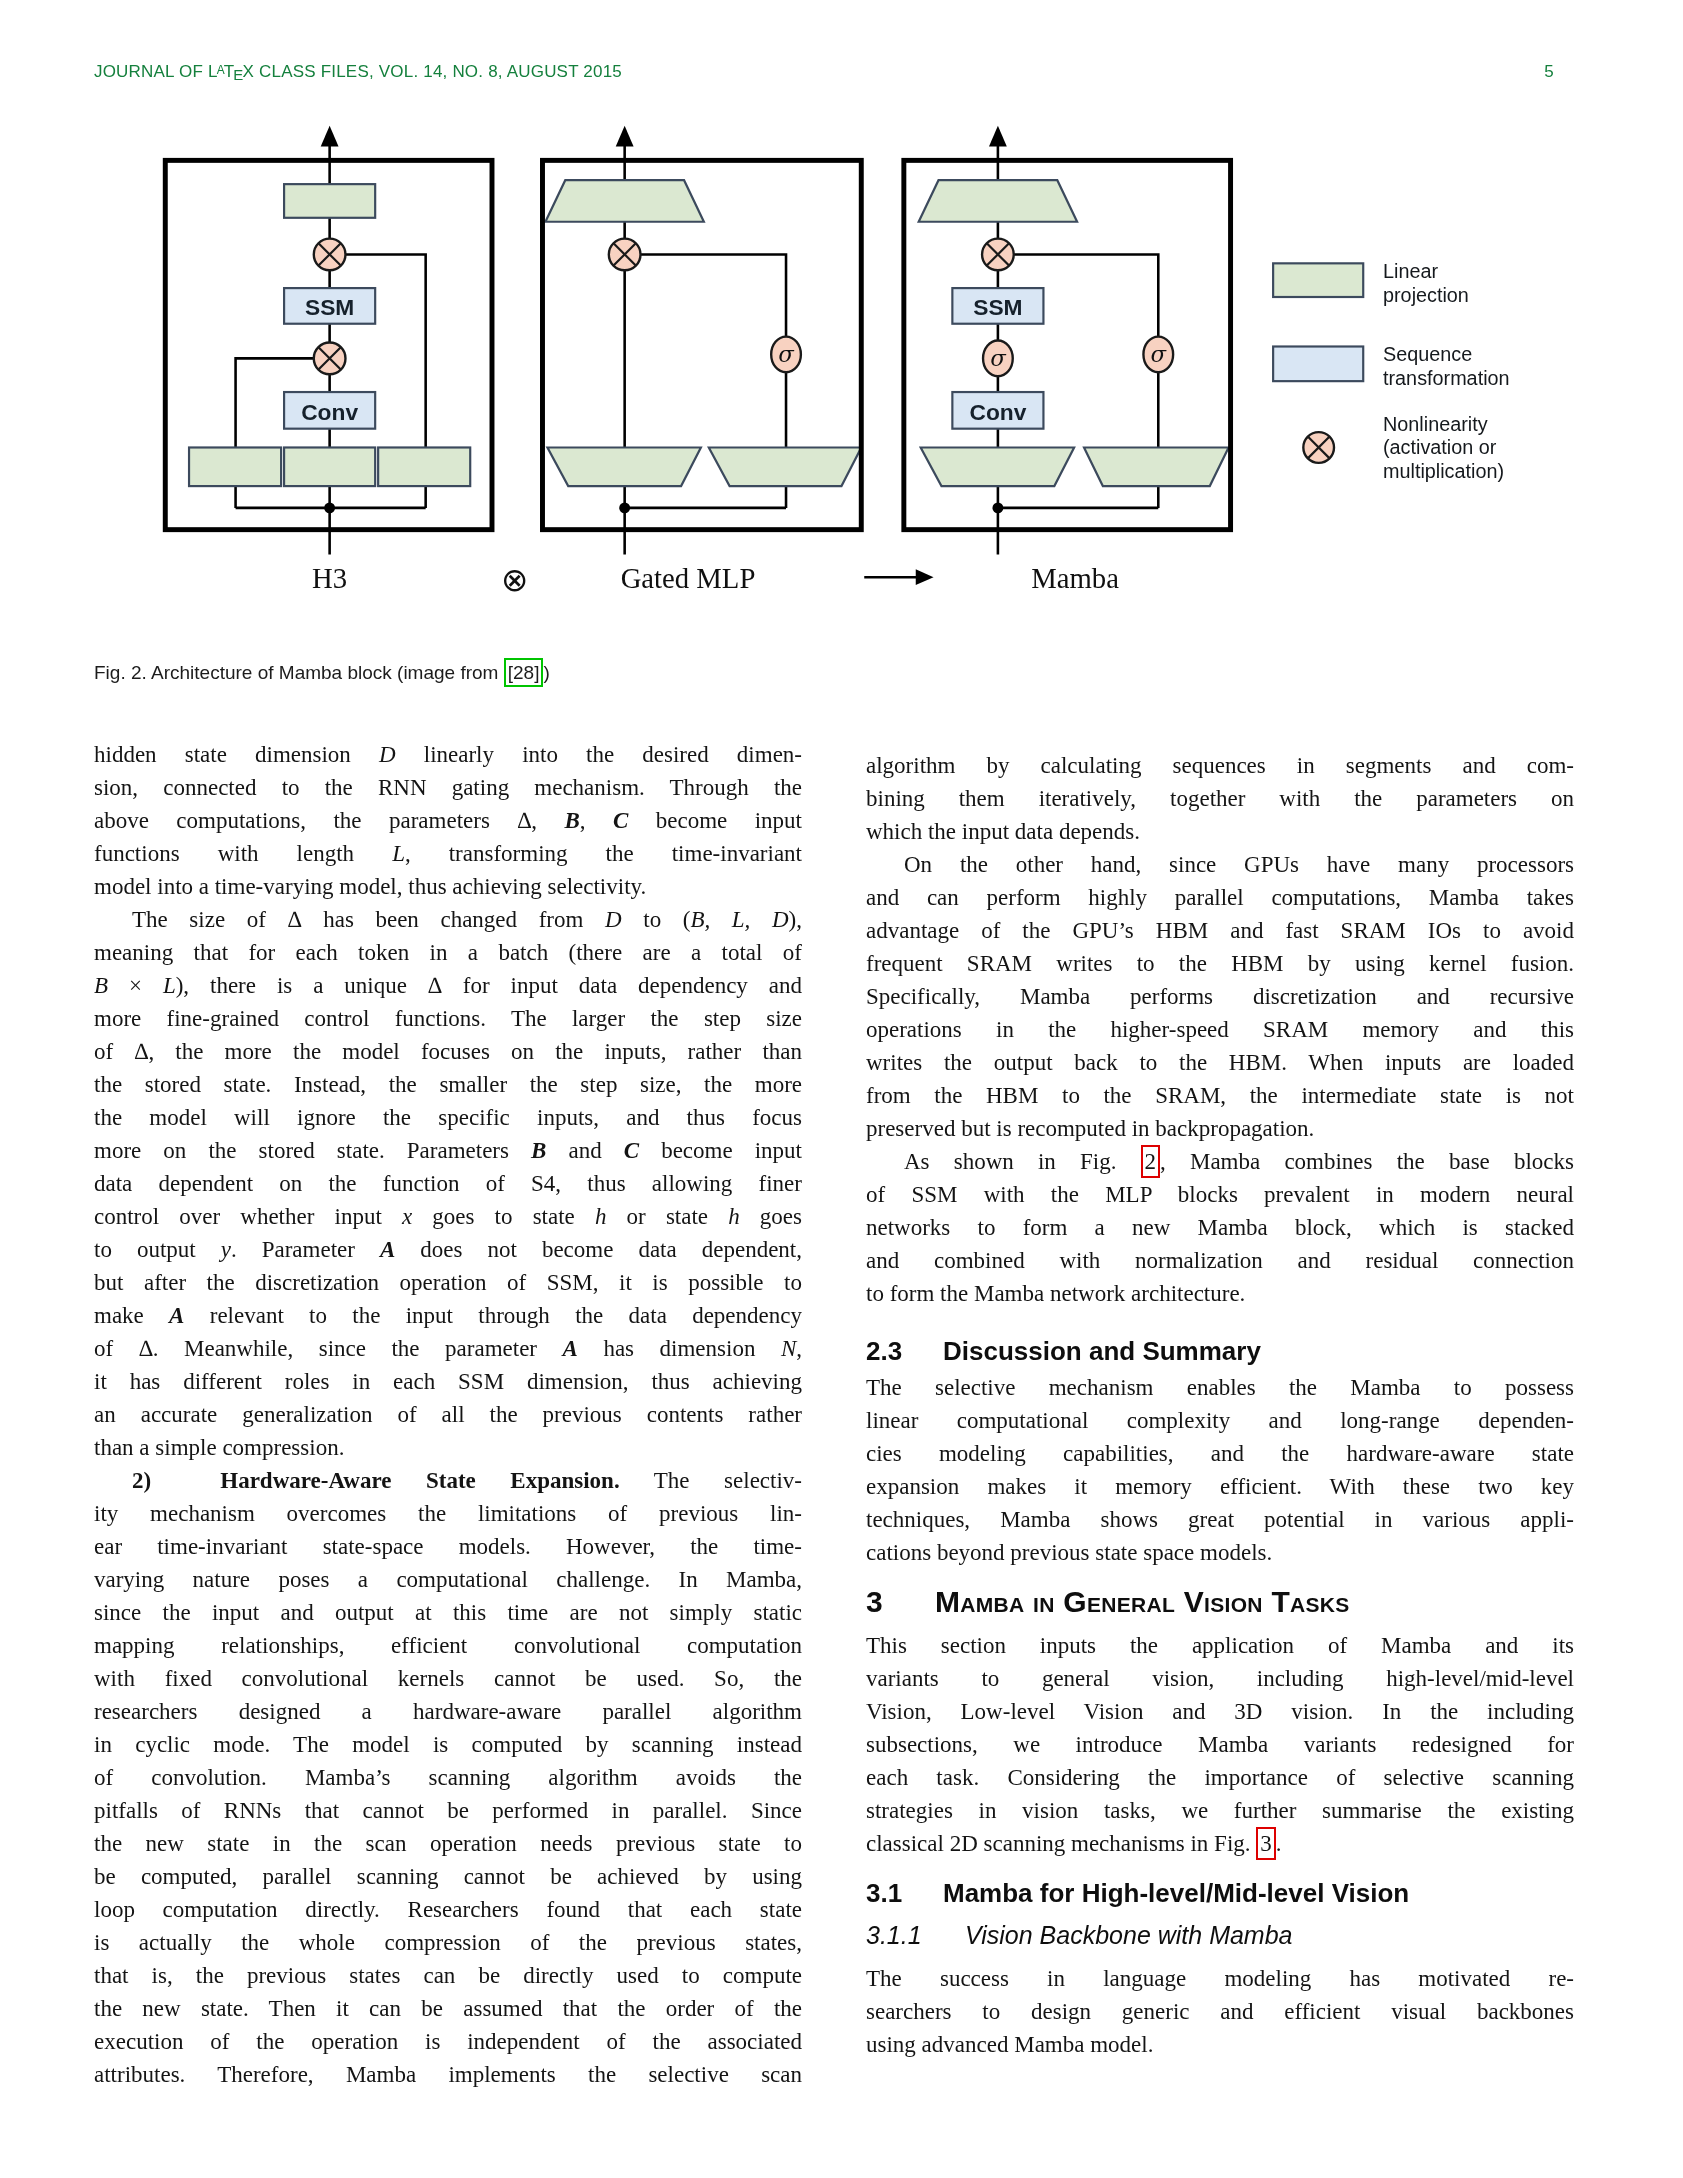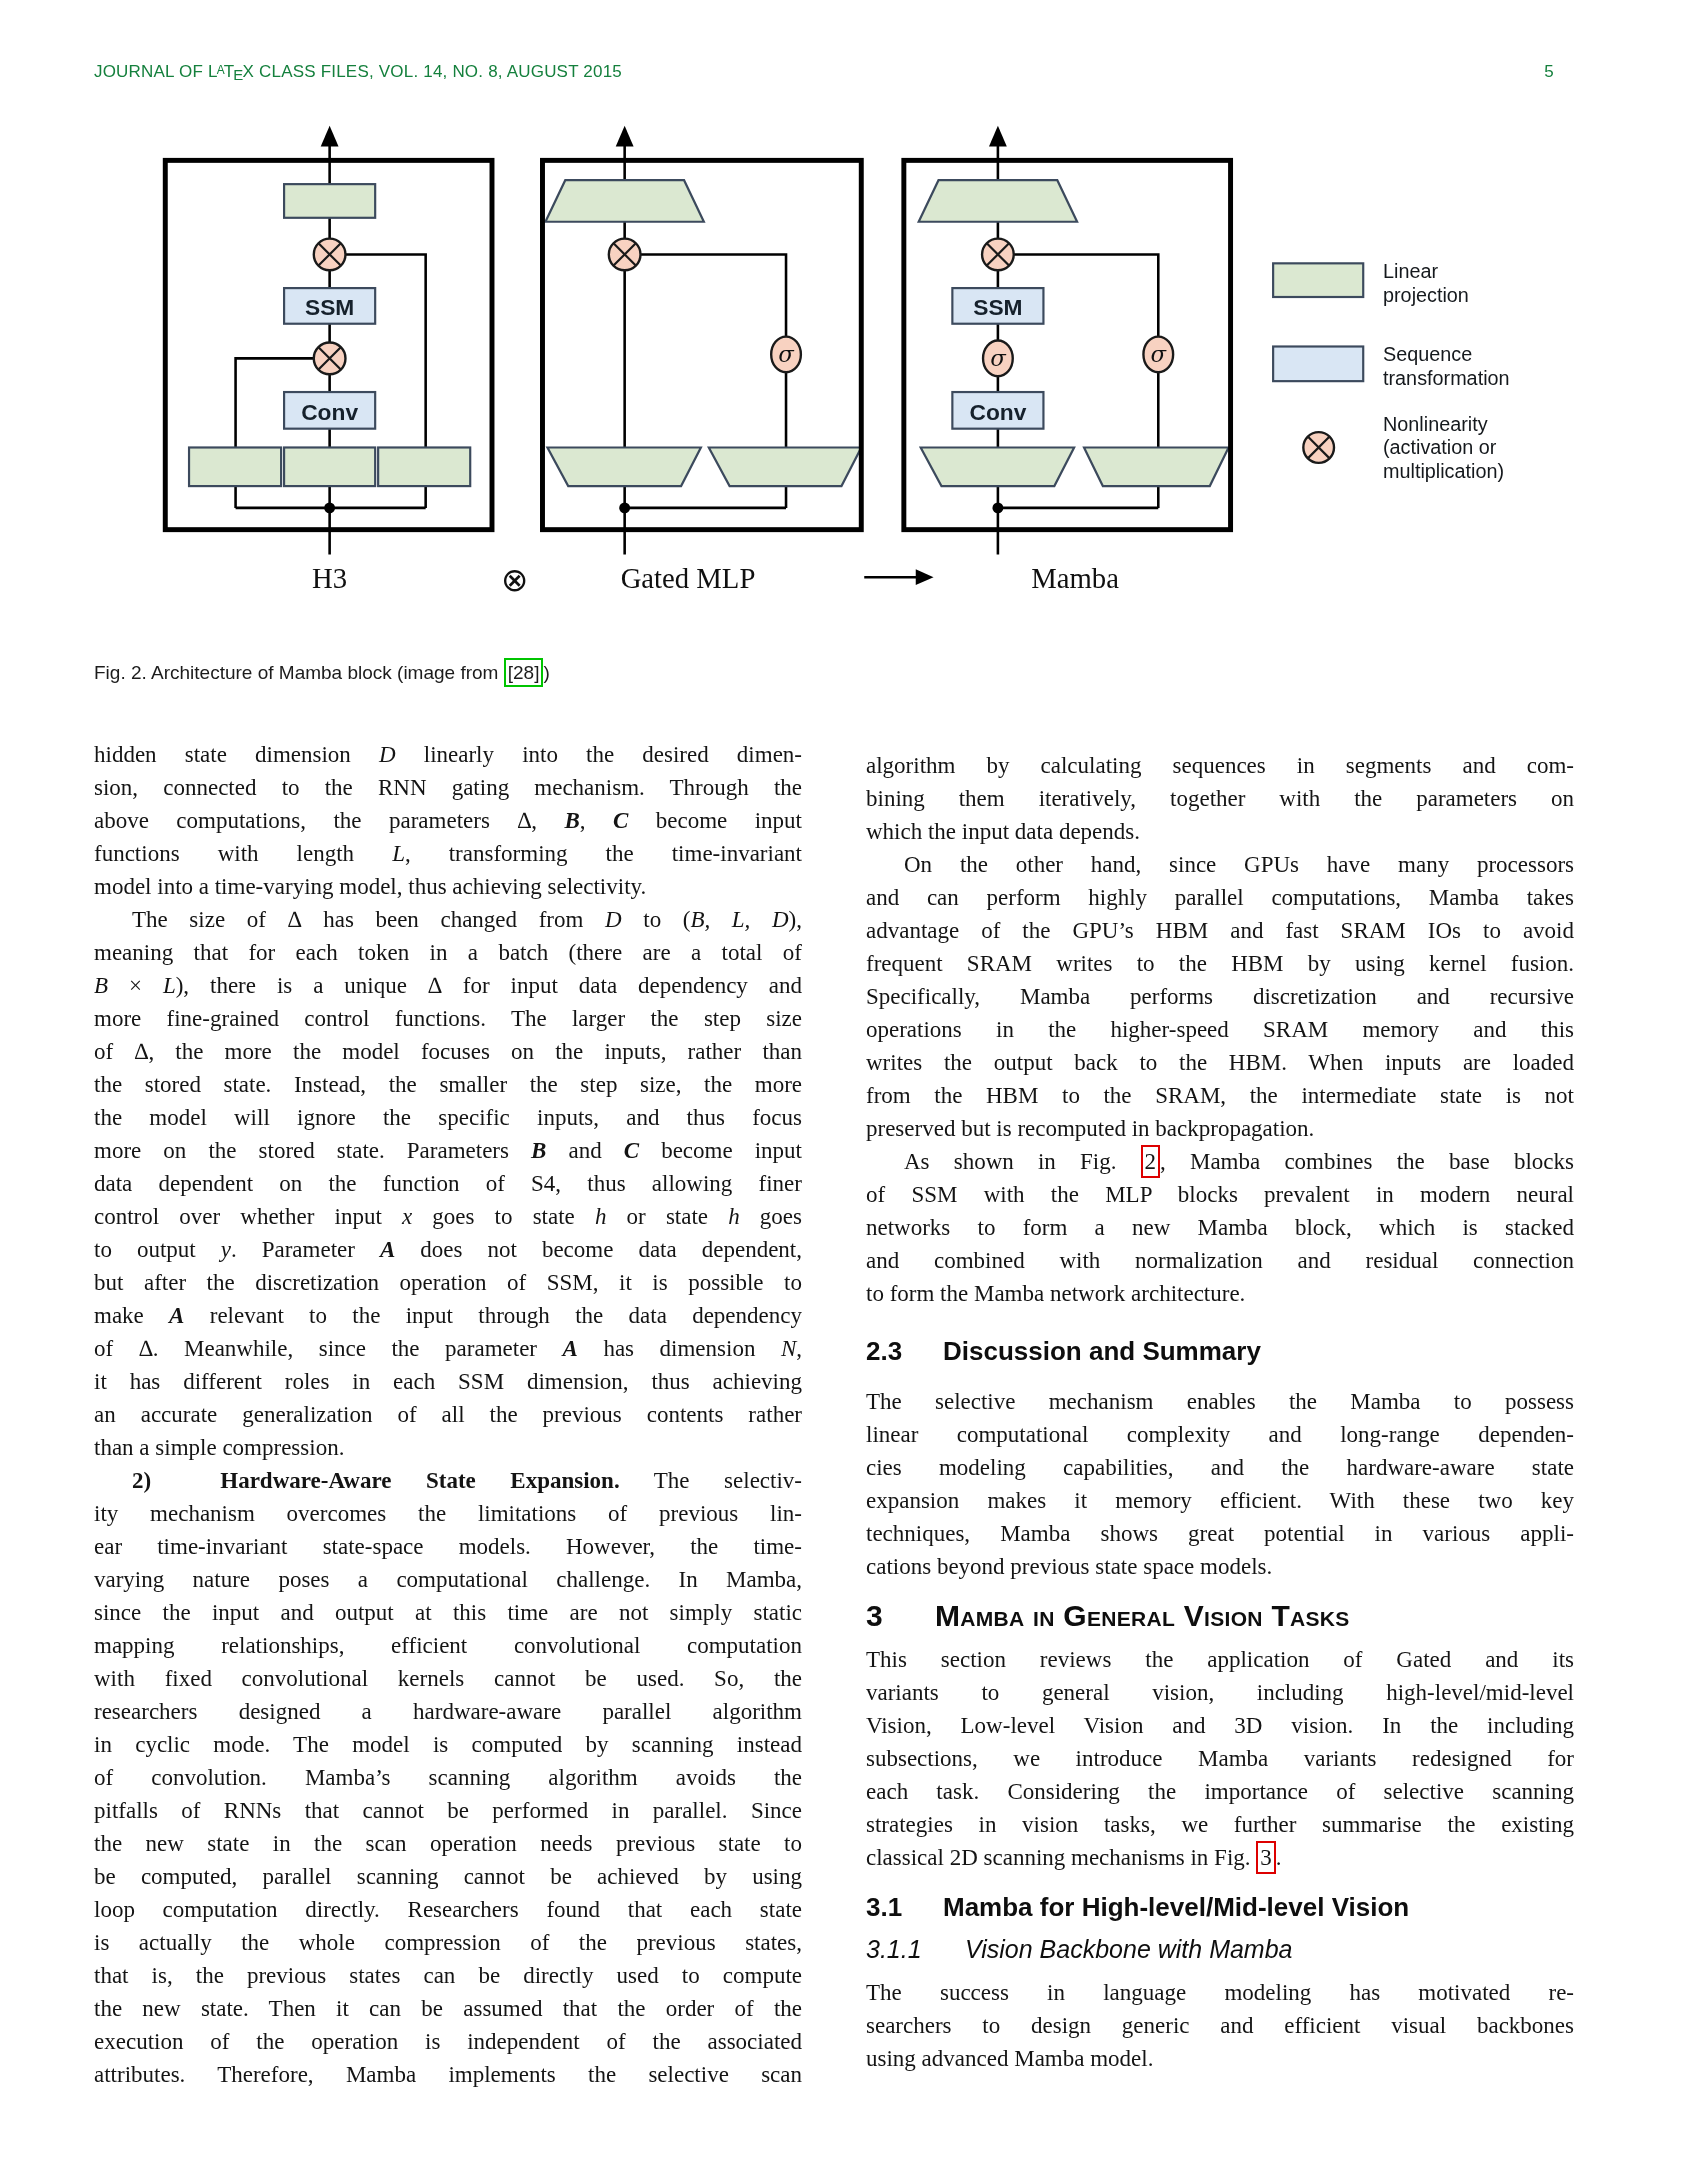--- a/index.html
+++ b/index.html
@@ -43,21 +43,21 @@
   .line b { font-weight:bold; }
 
   .h-sub    { font:bold 26px "Liberation Sans",sans-serif; color:#0e0e0e; margin-top:26px; }
   .h-sub .h-num { display:inline-block; width:77px; }
   .h-sec    { font:bold 30px "Liberation Sans",sans-serif; font-variant:small-caps; letter-spacing:0.3px; color:#0e0e0e; margin-top:16px; }
   .h-sec .h-num { display:inline-block; width:69px; font-variant:normal; }
   .h-subsub { font:italic 25px "Liberation Sans",sans-serif; color:#0e0e0e; margin-top:12px; }
   .h-subsub .h-num { display:inline-block; width:99px; }
 
   .blockA { margin-top:11px; }
-  .blockB { margin-top:18px; }
+  .blockB { margin-top:4px; }
   .blockC { margin-top:10px; }
   .blockD { margin-top:12px; }
   .h31m   { margin-top:18px; }
 </style>
 </head>
 <body>
 
 <div class="header">
   <span>JOURNAL OF L<span class="lxA">A</span>T<span class="lxE">E</span>X CLASS FILES, VOL. 14, NO. 8, AUGUST 2015</span>
   <span>5</span>
@@ -218,21 +218,21 @@
         <div class="line">linear computational complexity and long-range dependen-</div>
         <div class="line">cies modeling capabilities, and the hardware-aware state</div>
         <div class="line">expansion makes it memory efficient. With these two key</div>
         <div class="line">techniques, Mamba shows great potential in various appli-</div>
         <div class="line last">cations beyond previous state space models.</div>
       </div>
     <div class="h-sec">
       <span class="h-num">3</span><span>Mamba in General Vision Tasks</span>
     </div>
     <div class="blockC">
-        <div class="line">This section reviews the application of Gated and its</div>
+        <div class="line">This section inputs the application of Mamba and its</div>
         <div class="line">variants to general vision, including high-level/mid-level</div>
         <div class="line">Vision, Low-level Vision and 3D vision. In the including</div>
         <div class="line">subsections, we introduce Mamba variants redesigned for</div>
         <div class="line">each task. Considering the importance of selective scanning</div>
         <div class="line">strategies in vision tasks, we further summarise the existing</div>
         <div class="line last">classical 2D scanning mechanisms in Fig. <span class="ref ref-red">3</span>.</div>
       </div>
     <div class="h-sub h31m">
       <span class="h-num">3.1</span><span>Mamba for High-level/Mid-level Vision</span>
     </div>

